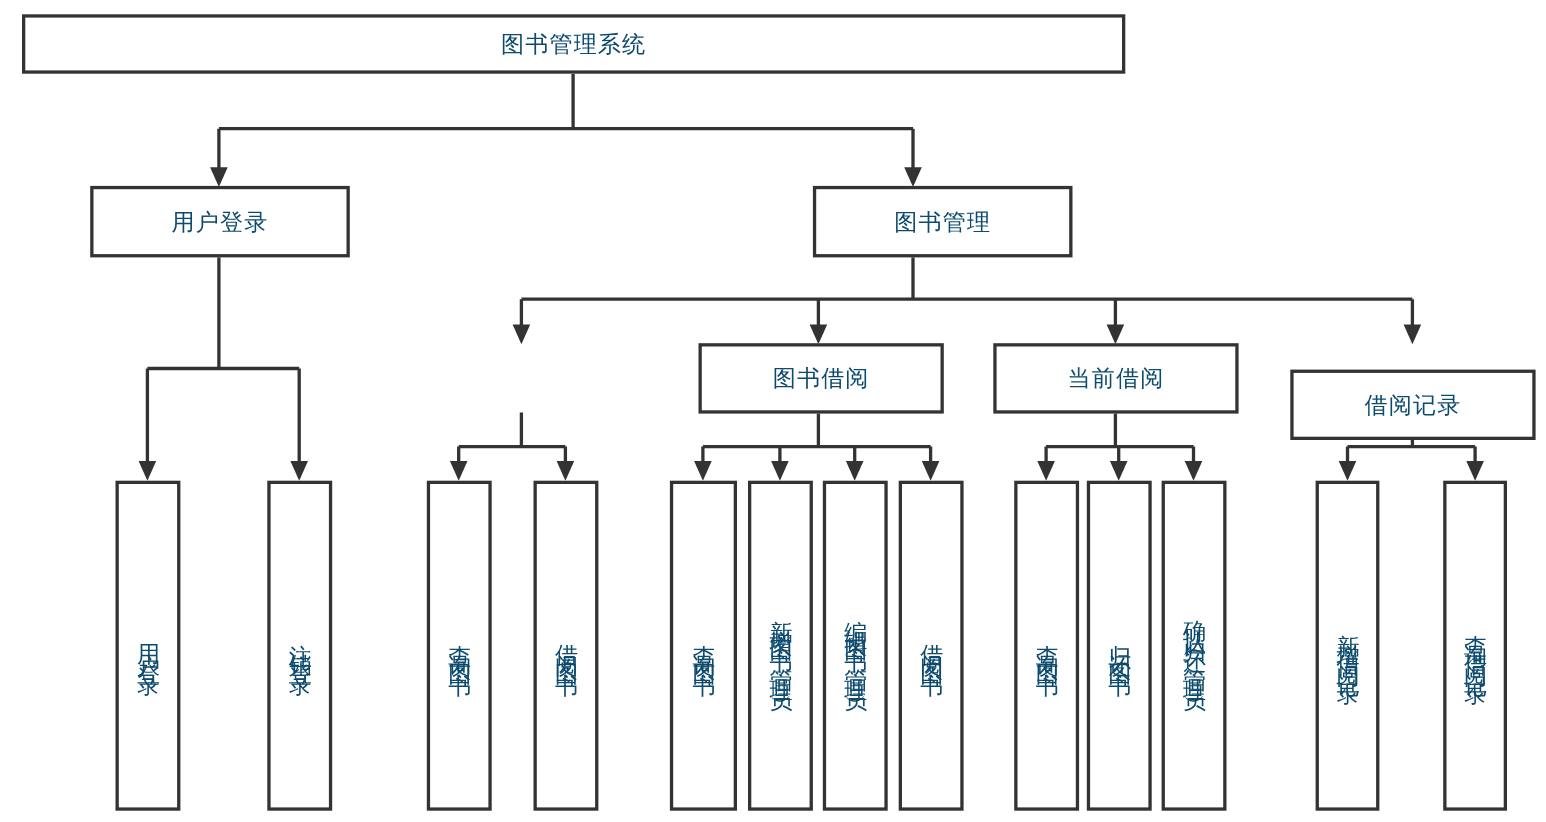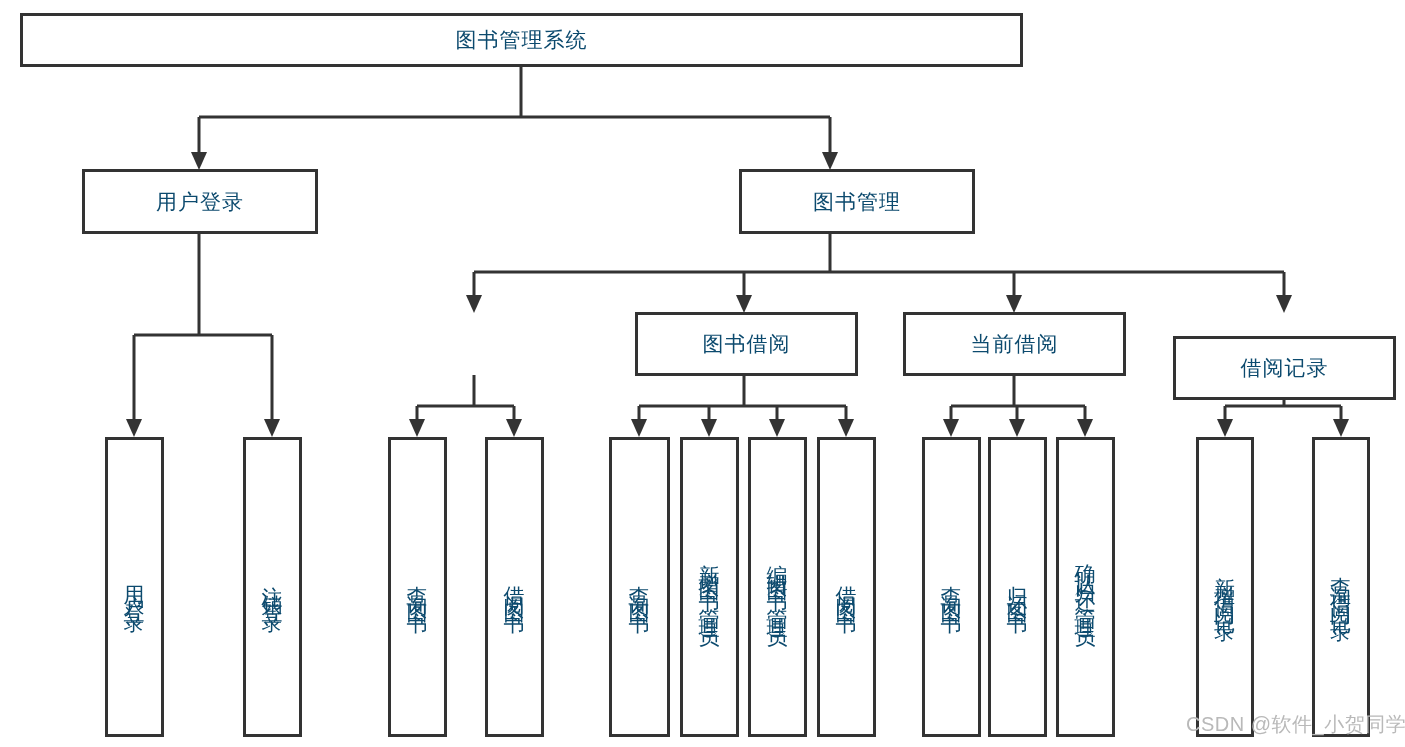--- a/index.html
+++ b/index.html
@@ -135,14 +135,13 @@
   <div class="node leaf" style="left:748px; top:437px; width:59px; height:300px;">编辑图书（管理员）</div>
   <div class="node leaf" style="left:817px; top:437px; width:59px; height:300px;">借阅图书</div>
 
   <div class="node leaf" style="left:922px; top:437px; width:59px; height:300px;">查询图书</div>
   <div class="node leaf" style="left:988px; top:437px; width:59px; height:300px;">归还图书</div>
   <div class="node leaf" style="left:1056px; top:437px; width:59px; height:300px;">确认归还（管理员）</div>
 
   <div class="node leaf" style="left:1196px; top:437px; width:58px; height:300px;">新增借阅记录</div>
   <div class="node leaf" style="left:1312px; top:437px; width:58px; height:300px;">查询借阅记录</div>
 
-  <div class="watermark">CSDN @软件_小贺同学</div>
 </div>
 
 </body></html>

